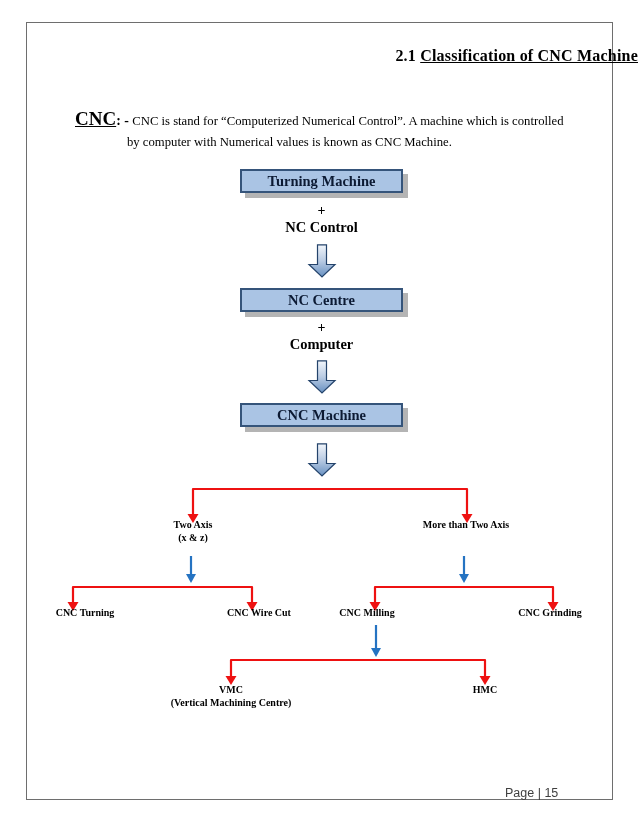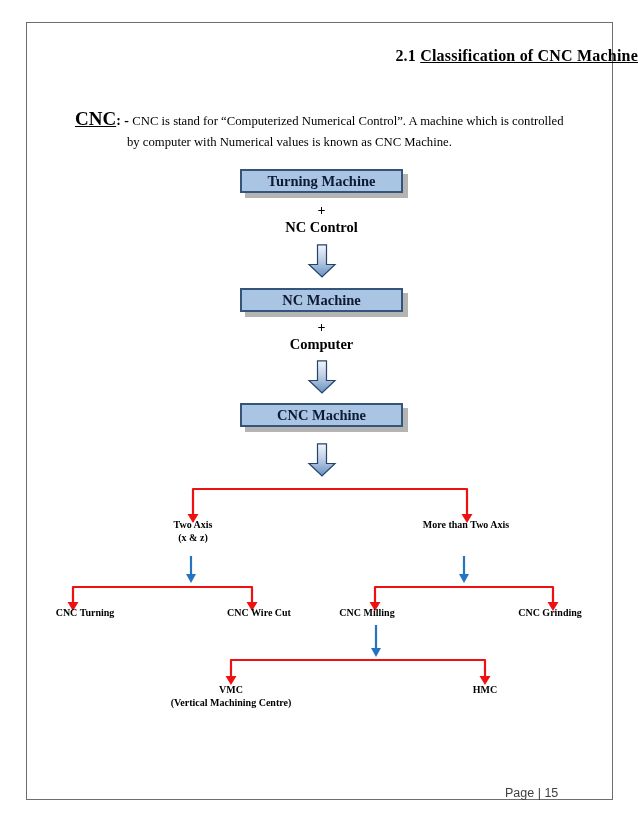--- a/index.html
+++ b/index.html
@@ -96,21 +96,21 @@
 
 <div class="intro"><span class="term">CNC</span><span class="sep">: - </span><span>CNC is stand for “Computerized Numerical Control”. A machine which is controlled by computer with Numerical values is known as CNC Machine.</span></div>
 
 <div class="flow-box" id="box-turning">
     <span>Turning Machine</span>
   </div>
 <div class="center-label" id="plus-1">+</div>
 <div class="center-label" id="addend-1">NC Control</div>
 
 <div class="flow-box" id="box-nc">
-    <span>NC Machine</span>
+    <span>NC Centre</span>
   </div>
 <div class="center-label" id="plus-2">+</div>
 <div class="center-label" id="addend-2">Computer</div>
 
 <div class="flow-box" id="box-cnc">
     <span>CNC Machine</span>
   </div>
 
 <svg class="block-arrow" id="block-arrow-1" viewBox="0 0 30 34">
   <path class="arrow-shape" d="M10.5,0.8 L19.5,0.8 L19.5,20.5 L28,20.5 L15,33 L2,20.5 L10.5,20.5 Z"></path>

